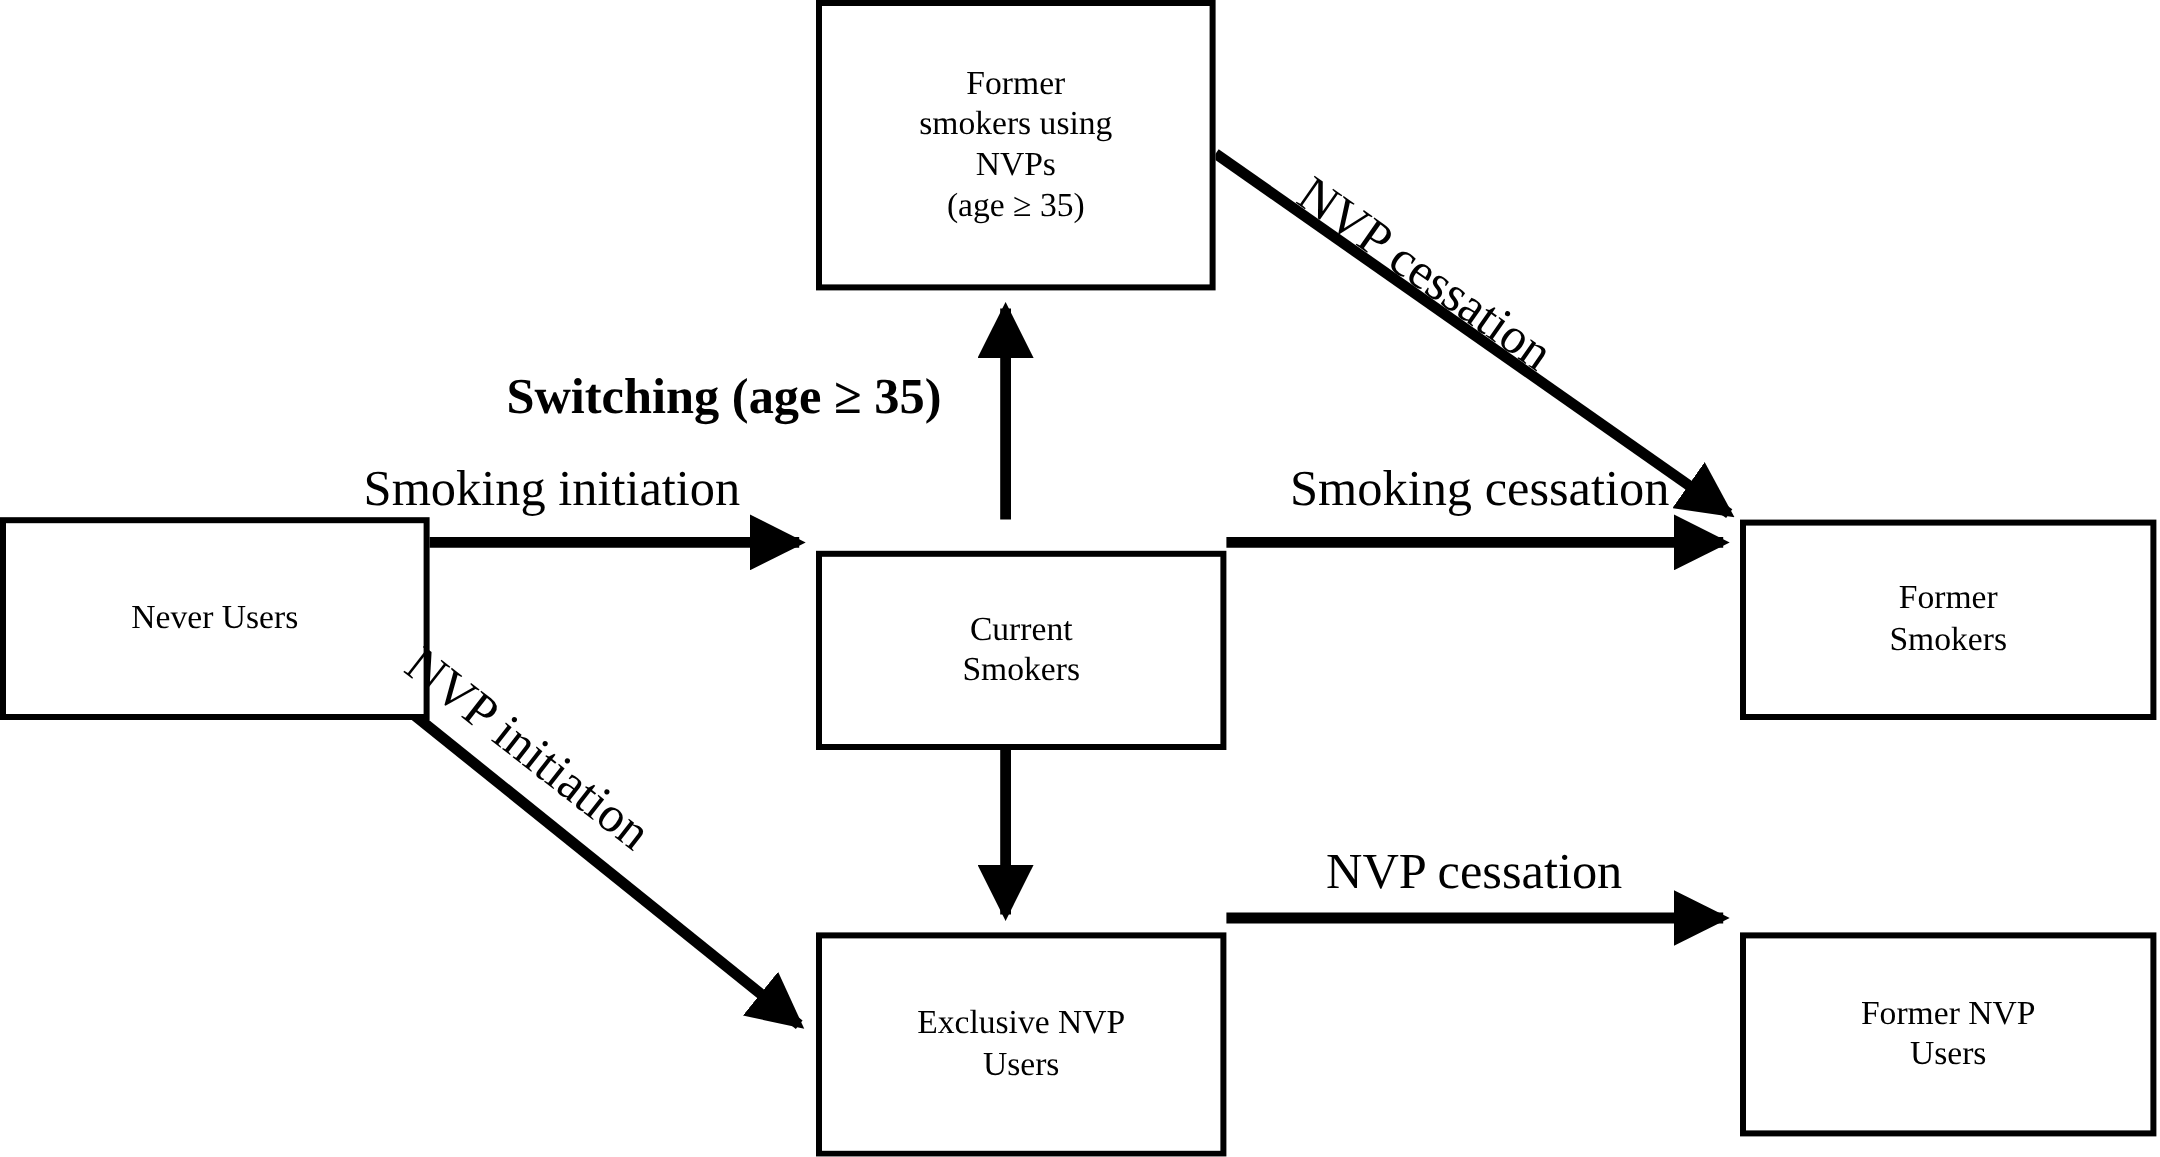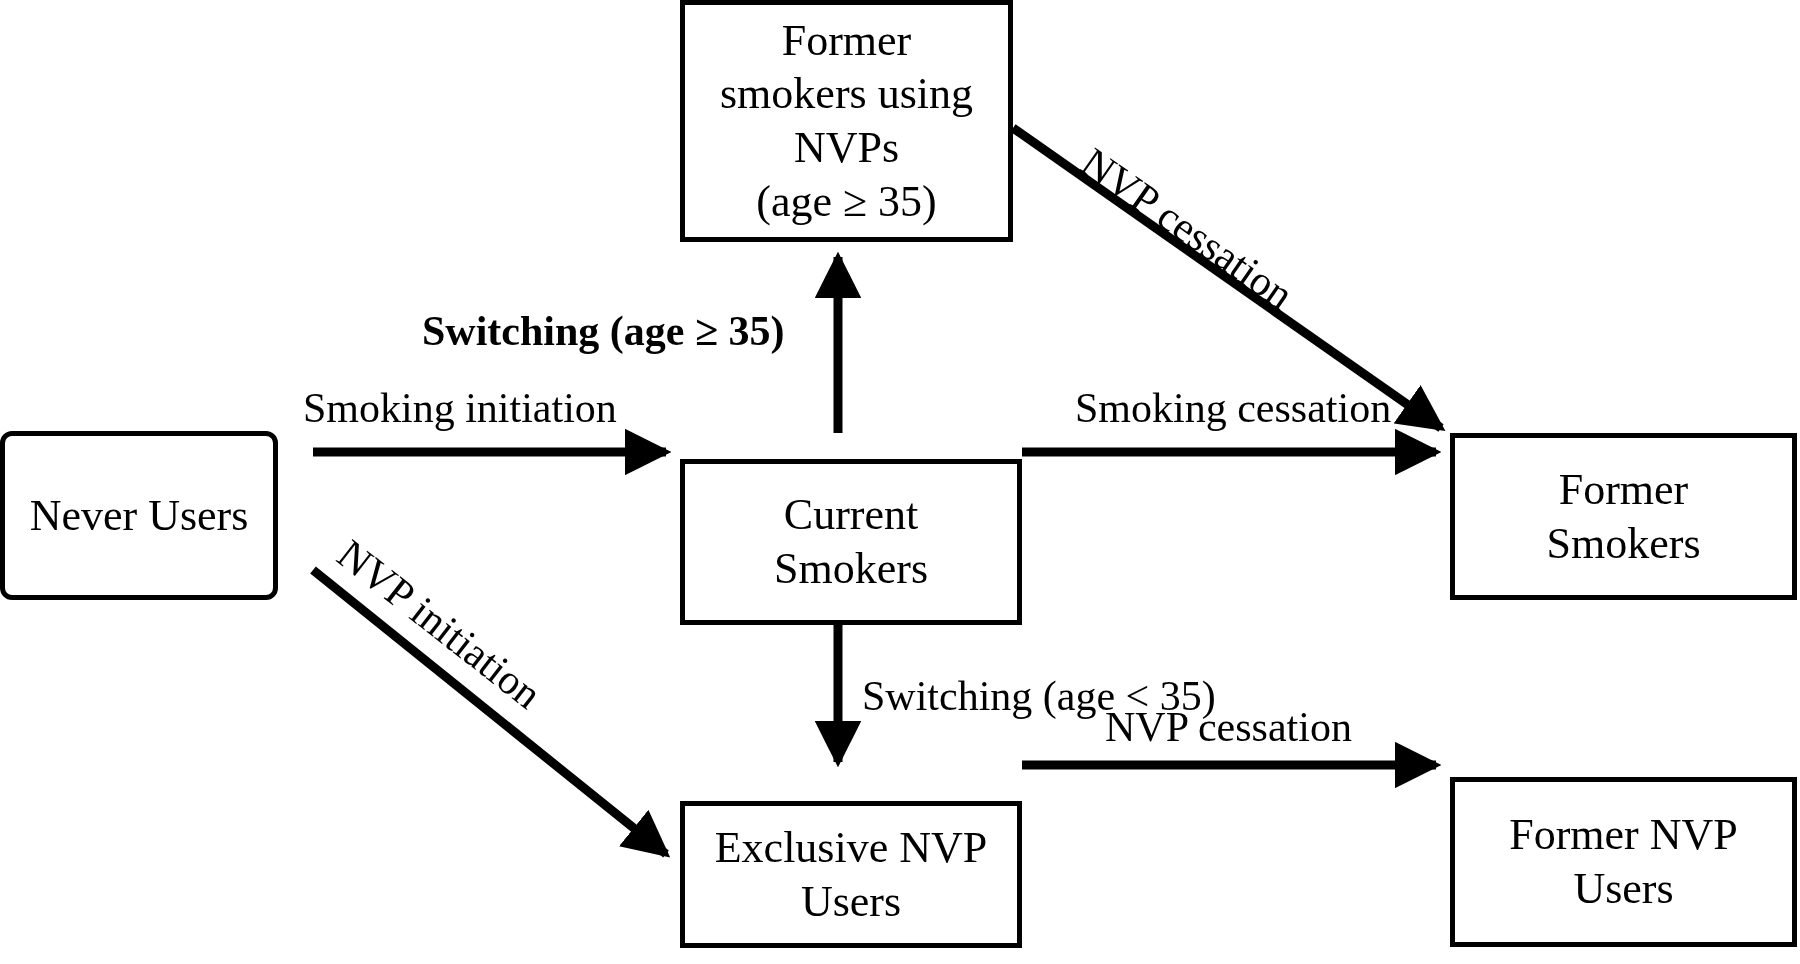--- a/index.html
+++ b/index.html
@@ -27,21 +27,21 @@
   .node {
     position: absolute;
     box-sizing: border-box;
     border: 5px solid #000000;
     background: #ffffff;
     display: flex;
     align-items: center;
     justify-content: center;
     text-align: center;
     line-height: 1.22;
-    font-size: 44px;
+    font-size: 28px;
     color: #000000;
     white-space: pre-line;
     z-index: 2;
   }
   .edge-label {
     position: absolute;
     font-size: 42px;
     color: #000000;
     white-space: nowrap;
     z-index: 3;
@@ -74,41 +74,40 @@
     <line x1="1013" y1="128" x2="1441" y2="428" stroke="#000000" stroke-width="9" marker-end="url(#arrowhead)"></line>
 
     <line x1="1022" y1="765" x2="1436" y2="765" stroke="#000000" stroke-width="9" marker-end="url(#arrowhead)"></line>
   </svg>
 
   <div class="node" style="left:680px; top:0px; width:333px; height:242px;">Former
 smokers using
 NVPs
 (age ≥ 35)</div>
 
-  <div class="node" style="left:0px; top:431px; width:278px; height:169px;border-radius:12px;">Never Users</div>
+  <div class="node" style="left:0px; top:431px; width:358px; height:169px;">Never Users</div>
 
   <div class="node" style="left:680px; top:433px; width:342px; height:166px;margin-top:26px;">Current
 Smokers</div>
 
   <div class="node" style="left:1450px; top:433px; width:347px; height:167px;">Former
 Smokers</div>
 
-  <div class="node" style="left:680px; top:777px; width:342px; height:147px;margin-top:24px;">Exclusive NVP
+  <div class="node" style="left:680px; top:777px; width:342px; height:187px;">Exclusive NVP
 Users</div>
 
   <div class="node" style="left:1450px; top:777px; width:347px; height:170px;">Former NVP
 Users</div>
 
   <div class="edge-label" style="left:303px; top:384px;">Smoking initiation</div>
 
   <div class="edge-label rot" style="left:358px; top:530px; transform: rotate(38deg);">NVP initiation</div>
 
   <div class="edge-label" style="left:422px; top:307px;font-weight:bold;">Switching (age ≥ 35)</div>
 
-  <div class="edge-label" style="left:862px; top:672px;">Switching (age &lt; 35)</div>
 
   <div class="edge-label" style="left:1075px; top:384px;">Smoking cessation</div>
 
   <div class="edge-label rot" style="left:1100px; top:138px; transform: rotate(35deg);">NVP cessation</div>
 
   <div class="edge-label" style="left:1105px; top:703px;">NVP cessation</div>
 
 </div>
 
 </body></html>

